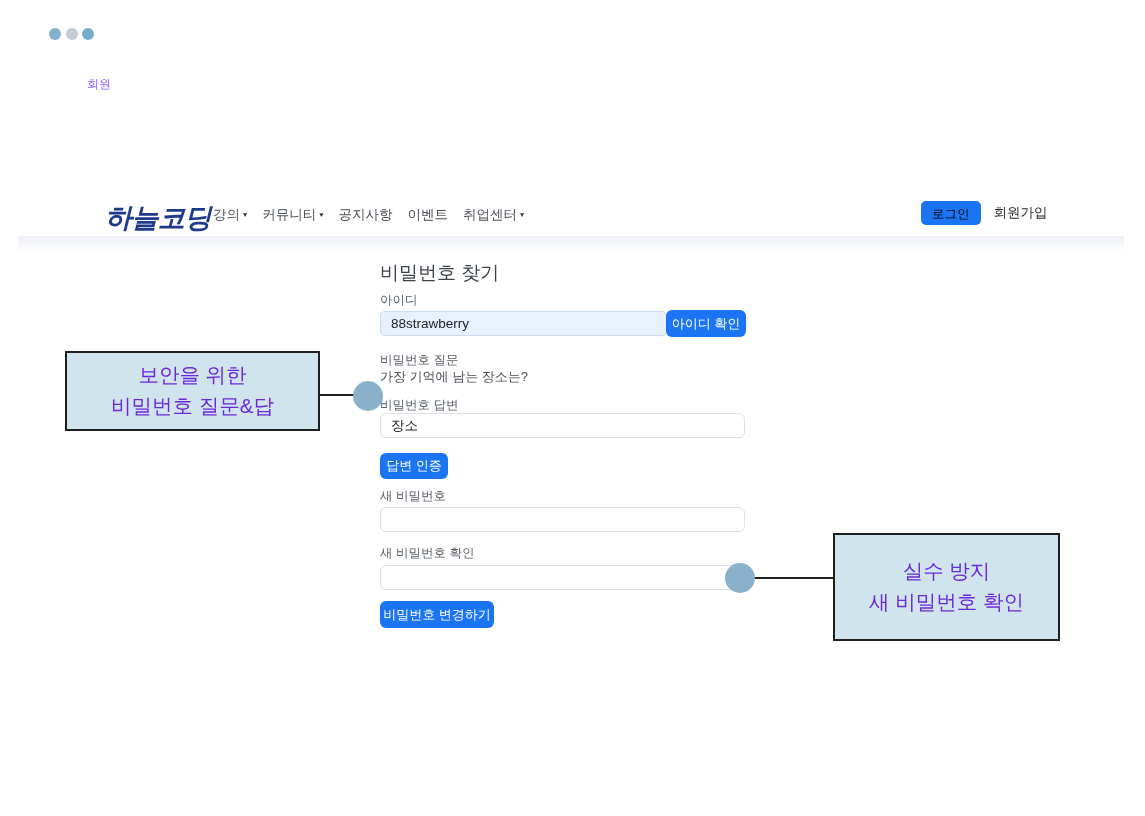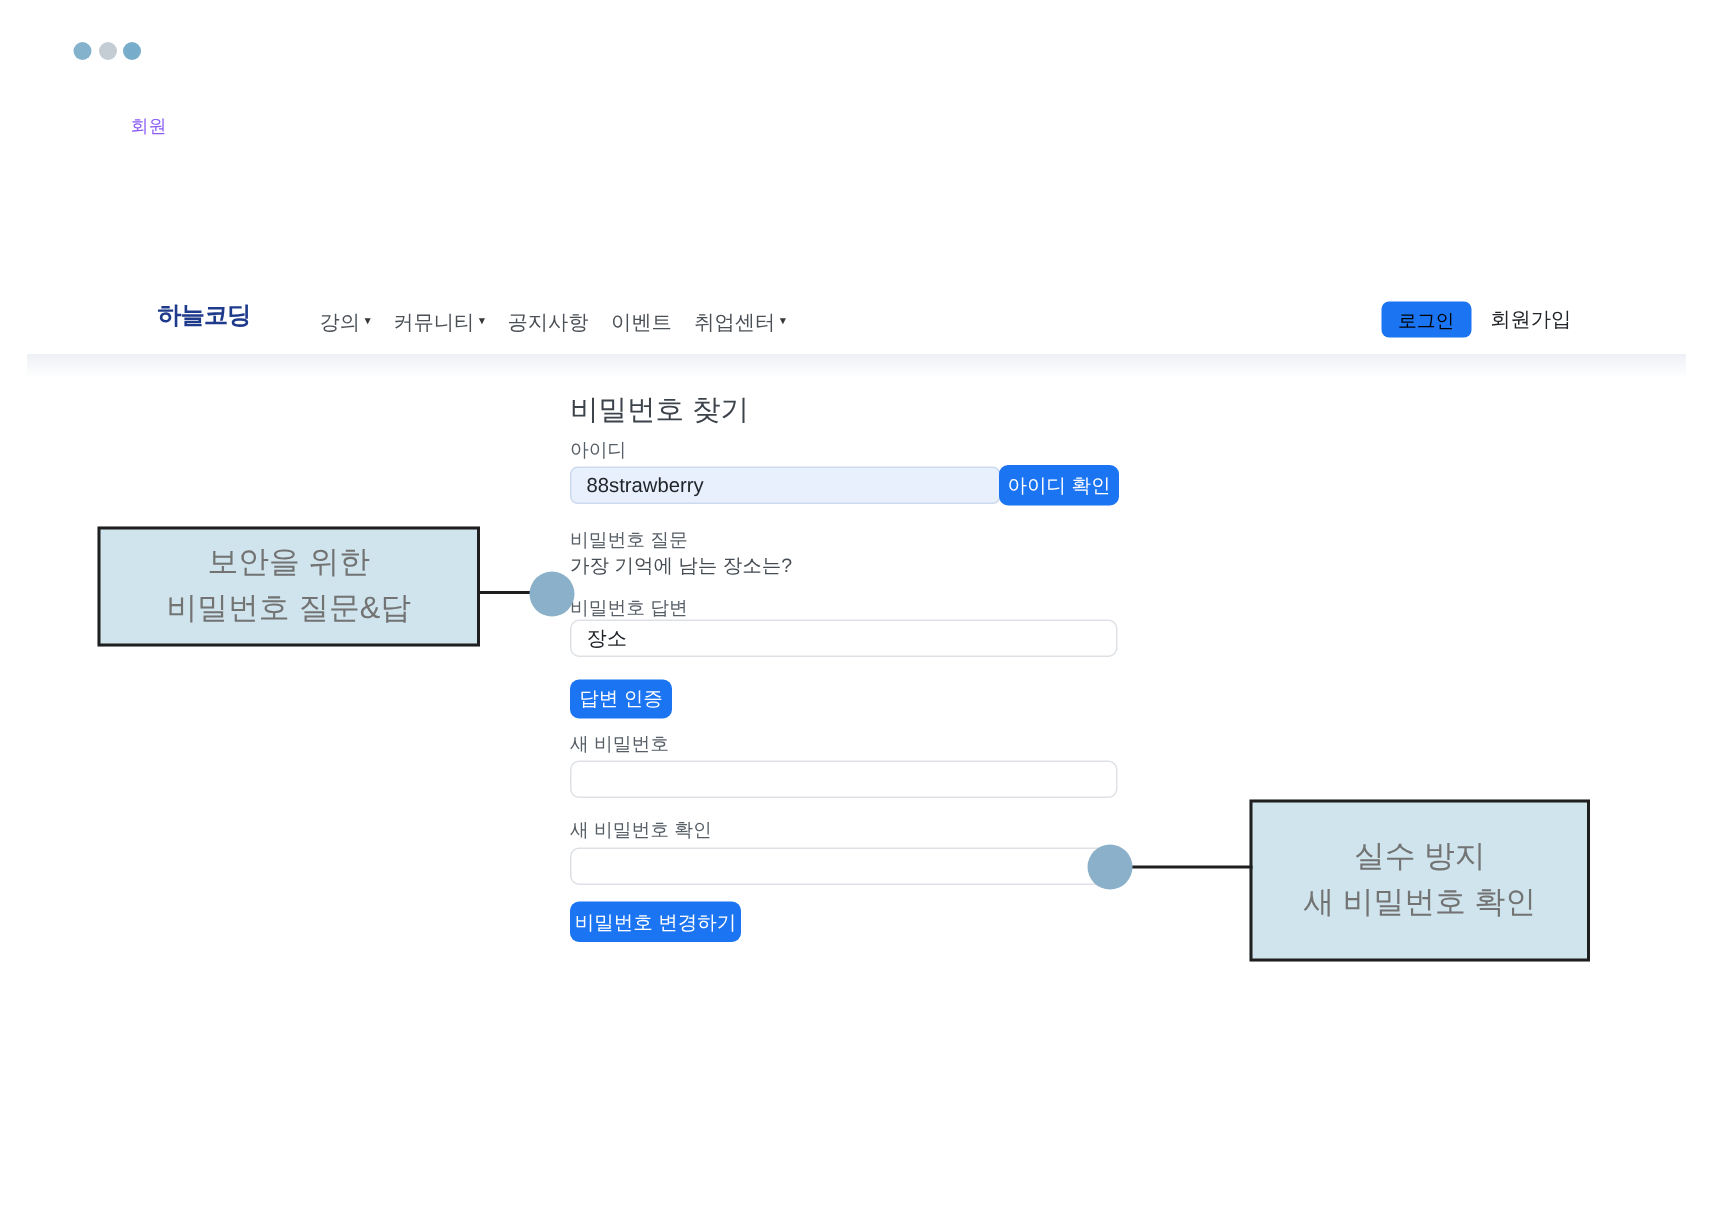--- a/index.html
+++ b/index.html
@@ -17,22 +17,23 @@
 
   .page-label {
     position: absolute; left: 87px; top: 76px;
     font-size: 12px; color: #8b5cf6;
   }
 
   
   .navbar { position: absolute; left: 0; top: 190px; width: 100%; height: 46px; background: #fff; }
   .logo {
     position: absolute; left: 105px; top: 10px;
-    font-size: 16px; font-weight: bold; color: #1e3a8a; letter-spacing: -0.5px;
+    font-size: 27px; font-weight: bold; color: #1e3a8a; letter-spacing: -0.5px;
     cursor: pointer;
+    font-style: italic;
   }
   .menu { position: absolute; left: 213px; top: 16px; display: flex; gap: 15px; }
   .menu-item {
     font-size: 13.5px; color: #4a5056; cursor: pointer; white-space: nowrap;
     display: flex; align-items: center; gap: 3px; font-family: Liberation Mono, monospace;
   }
   .caret { font-size: 7px; color: #34383c; line-height: 1; }
   .nav-right { position: absolute; left: 921px; top: 11px; display: flex; align-items: center; gap: 13px; }
   .btn-login {
     background: #1b74f1; color: #000000; border: none; border-radius: 5px;
@@ -74,21 +75,21 @@
     font-size: 13px; cursor: pointer; font-family: "Liberation Sans", sans-serif;
   }
   .btn-check-id { position: absolute; left: 286px; top: 52px; width: 80px; height: 27px; }
   .btn-verify   { position: absolute; left: 0; top: 195px; width: 68px; height: 26px; }
   .btn-submit   { position: absolute; left: 0; top: 343px; width: 114px; height: 27px; }
 
   
   .callout {
     position: absolute; background: #cfe4ec; border: 2px solid #1f1f1f;
     display: flex; flex-direction: column; align-items: center; justify-content: center;
-    font-size: 20.5px; color: #737373; line-height: 1.5; text-align: center;
+    font-size: 20.5px; color: #6d28d9; line-height: 1.5; text-align: center;
   }
   .callout-left  { left: 65px;  top: 351px; width: 255px; height: 80px; }
   .callout-right { left: 833px; top: 533px; width: 227px; height: 108px; }
   .conn-line { position: absolute; height: 2px; background: #1f1f1f; }
   .line-left  { left: 320px; top: 394px; width: 36px; }
   .line-right { left: 753px; top: 577px; width: 82px; }
   .conn-dot {
     position: absolute; width: 30px; height: 30px; border-radius: 50%;
     background: #8ab1c9;
   }

